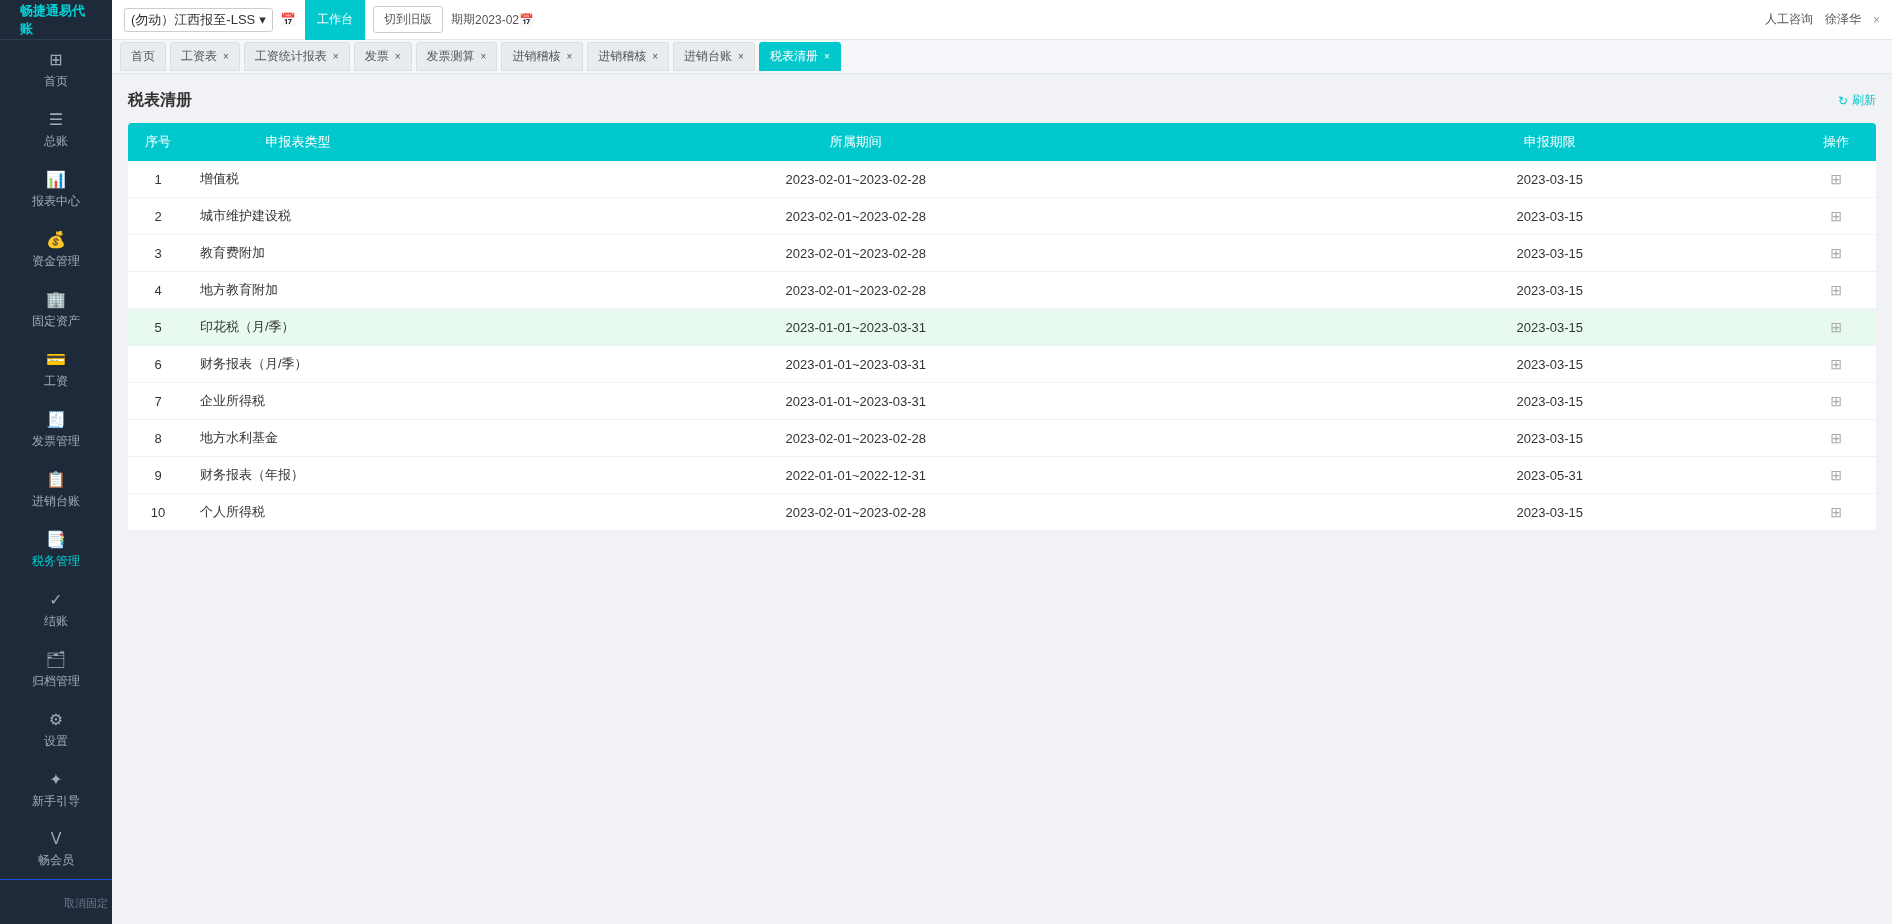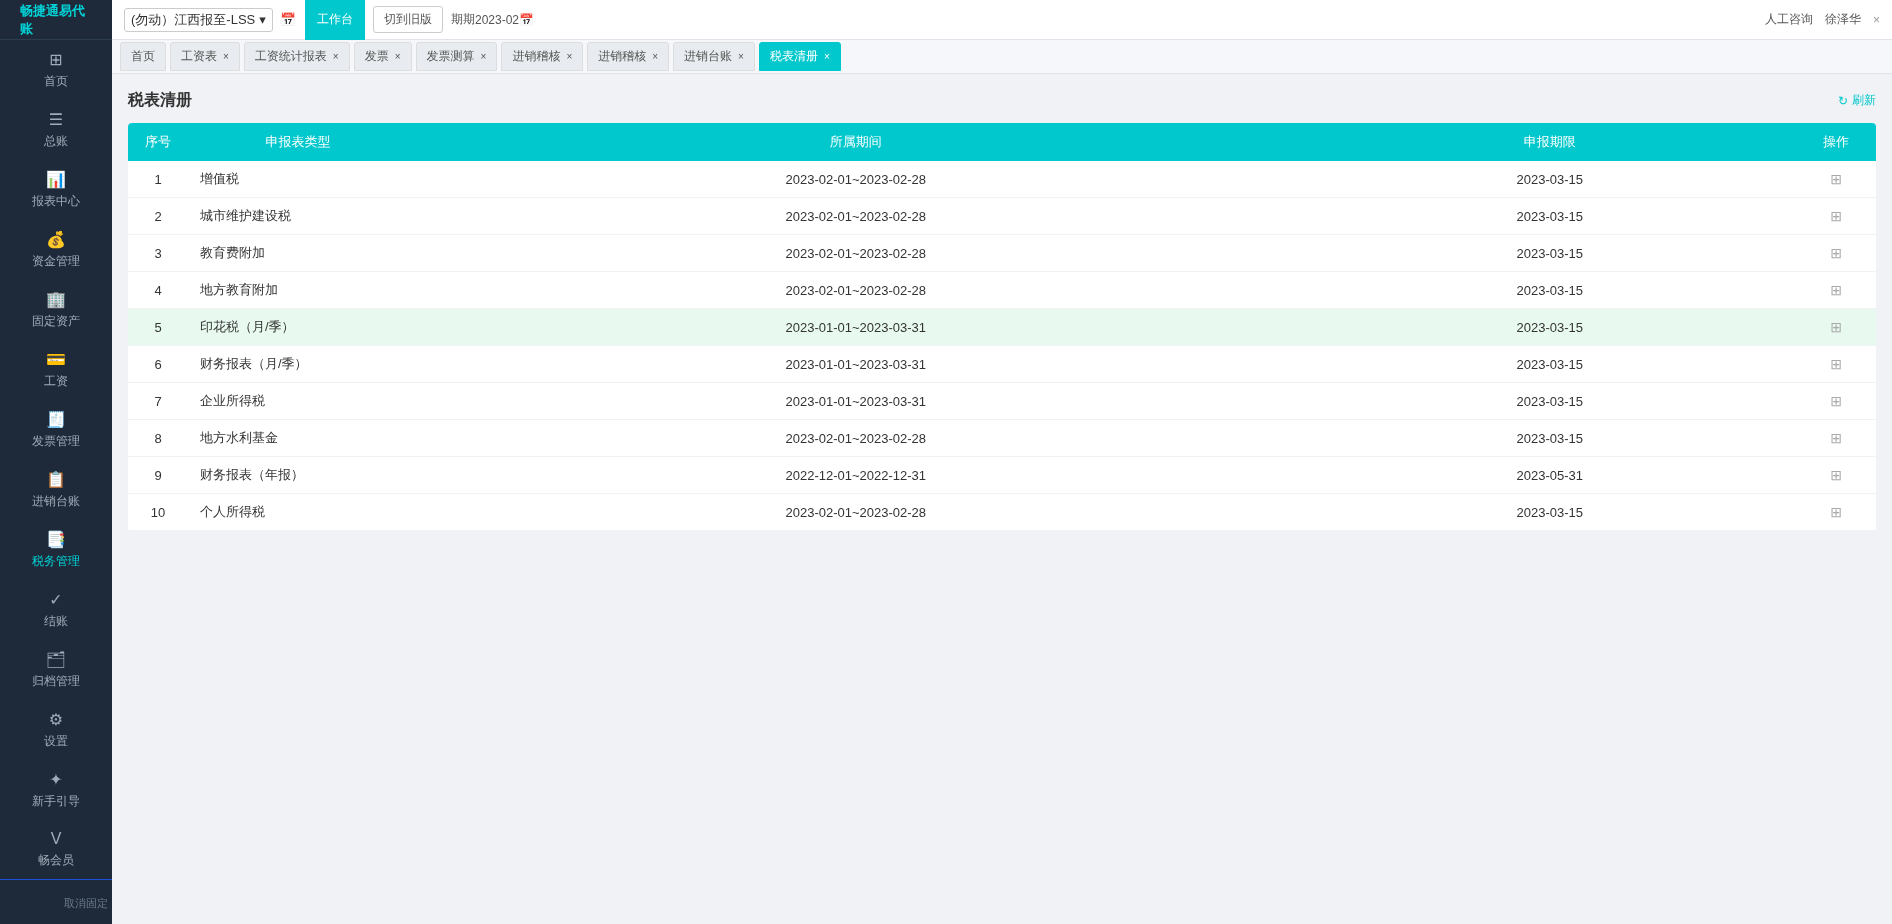--- a/index.html
+++ b/index.html
@@ -478,21 +478,21 @@
             <tr>
       <td>8</td>
       <td>地方水利基金</td>
       <td>2023-02-01~2023-02-28</td>
       <td>2023-03-15</td>
       <td><span class="action-icon">⊞</span></td>
     </tr>
             <tr>
       <td>9</td>
       <td>财务报表（年报）</td>
-      <td>2022-12-01~2022-12-31</td>
+      <td>2022-01-01~2022-12-31</td>
       <td>2023-05-31</td>
       <td><span class="action-icon">⊞</span></td>
     </tr>
             <tr>
       <td>10</td>
       <td>个人所得税</td>
       <td>2023-02-01~2023-02-28</td>
       <td>2023-03-15</td>
       <td><span class="action-icon">⊞</span></td>
     </tr>

